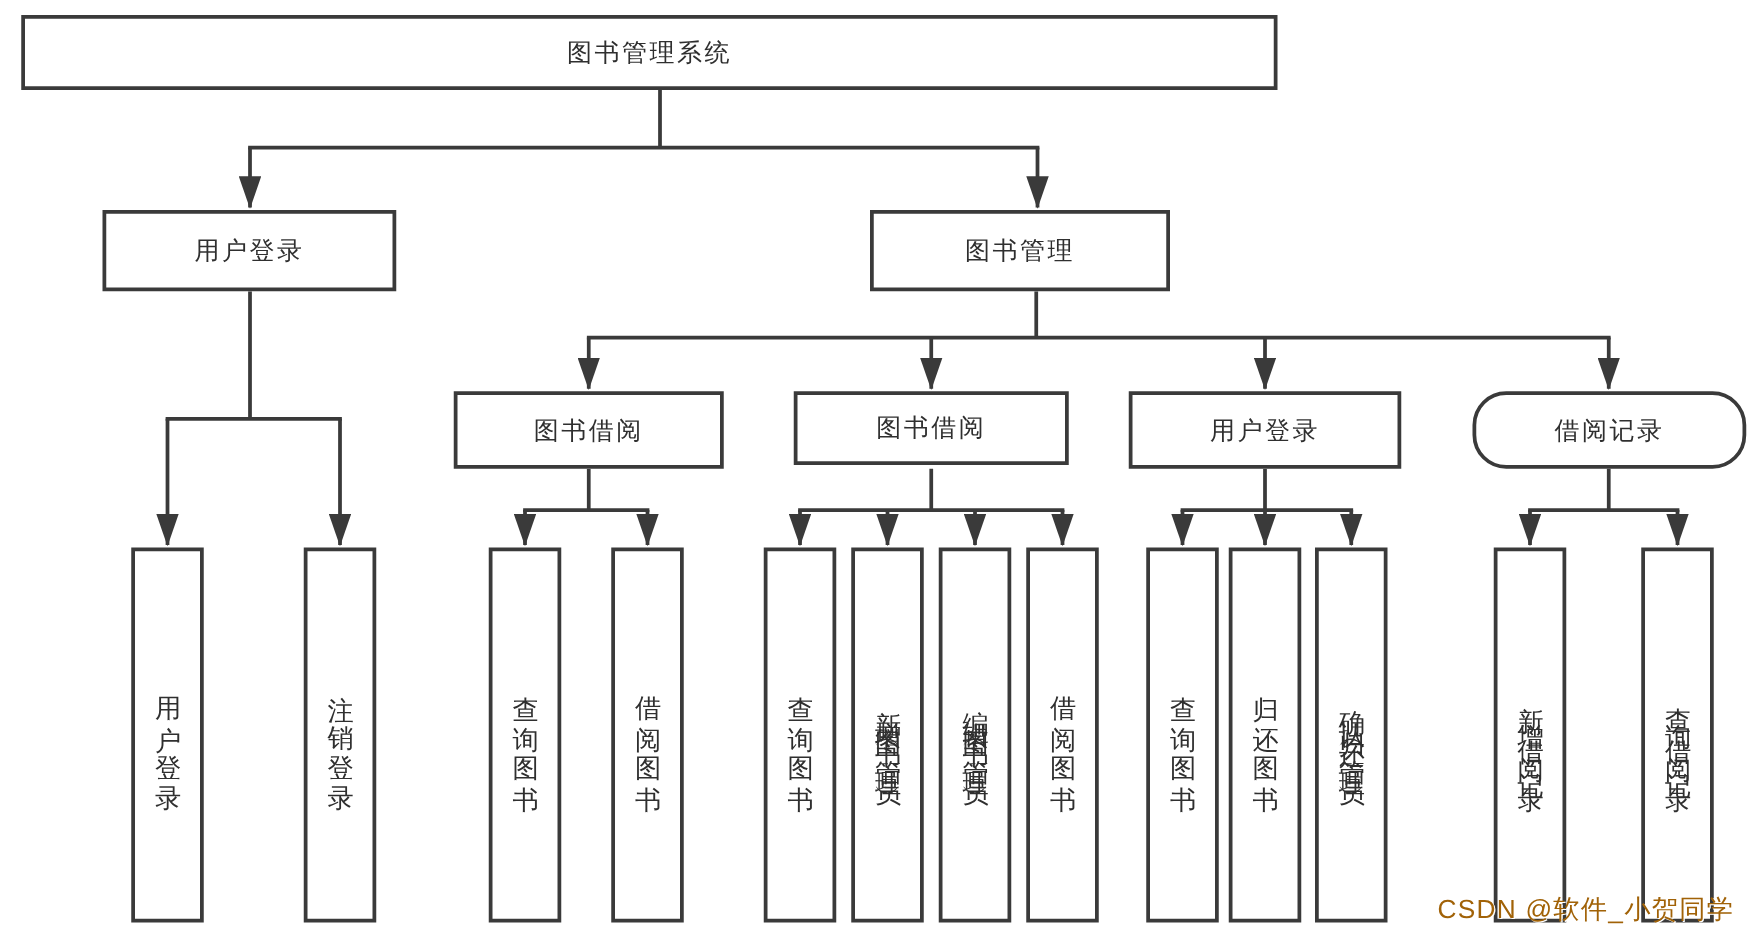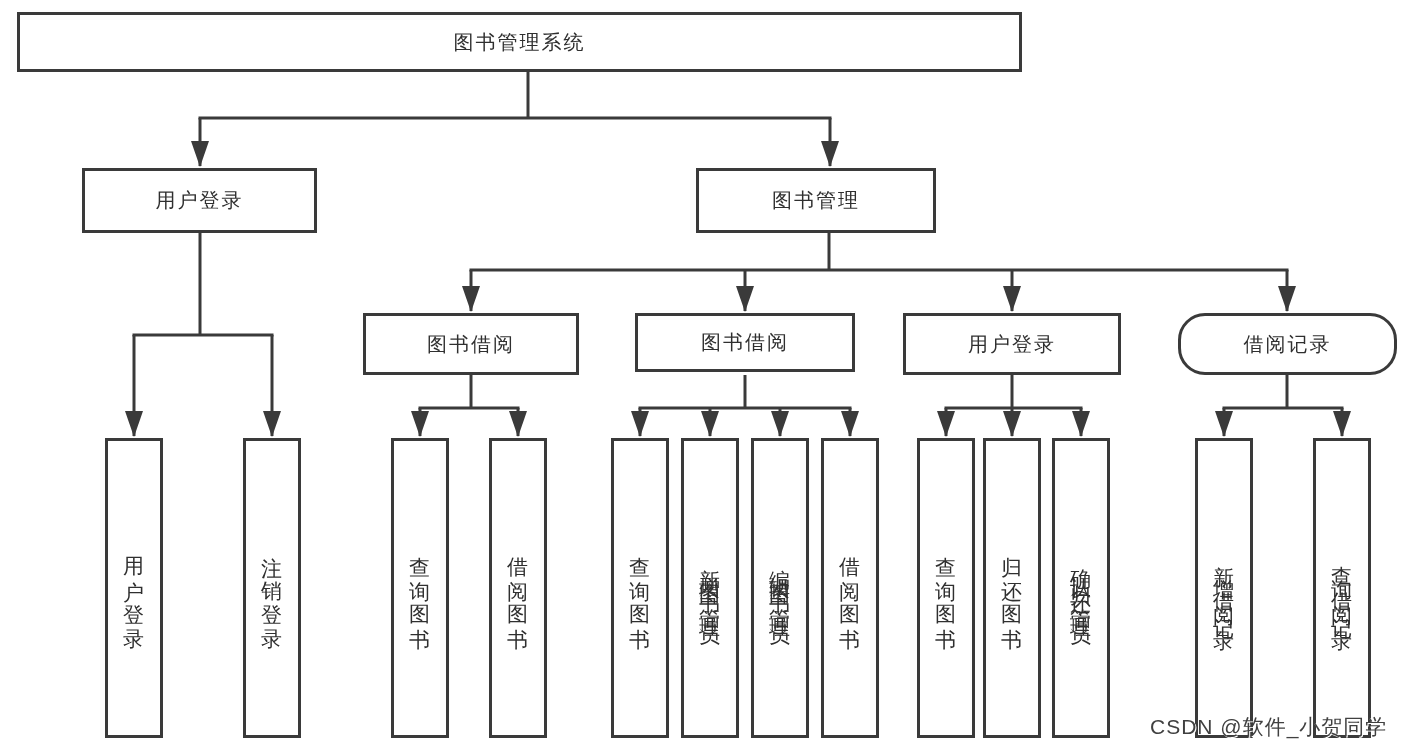--- a/index.html
+++ b/index.html
@@ -14,21 +14,21 @@
     display:flex;align-items:center;justify-content:center;
     font-size:20px;letter-spacing:2px;color:#2f2f2f;
   }
   .leaf{z-index:2;}
   .v-text{
     writing-mode:vertical-rl;text-orientation:mixed;
     font-size:21px;line-height:1;letter-spacing:8px;color:#2f2f2f;
   }
   .watermark{
     position:absolute;z-index:5;font-size:21px;letter-spacing:1px;
-    color:#404040;text-shadow:1px 1px 0 #ffffff;white-space:nowrap;
+    color:#a16207;text-shadow:1px 1px 0 #ffffff;white-space:nowrap;
   }
 </style>
 </head>
 <body>
 
 <div class="canvas">
 
   <svg class="wires" width="1405" height="747" viewBox="0 0 1405 747">
     <defs>
       <marker id="arw" markerUnits="userSpaceOnUse" markerWidth="26" markerHeight="18" refX="25" refY="9" orient="auto">

